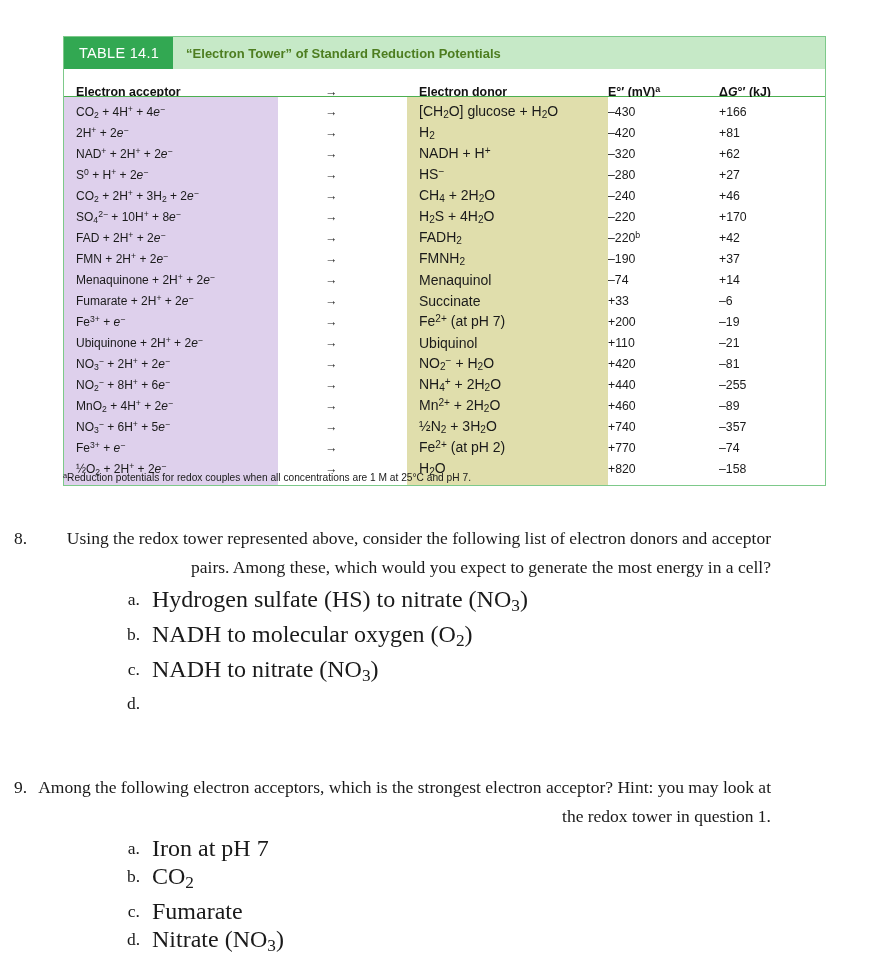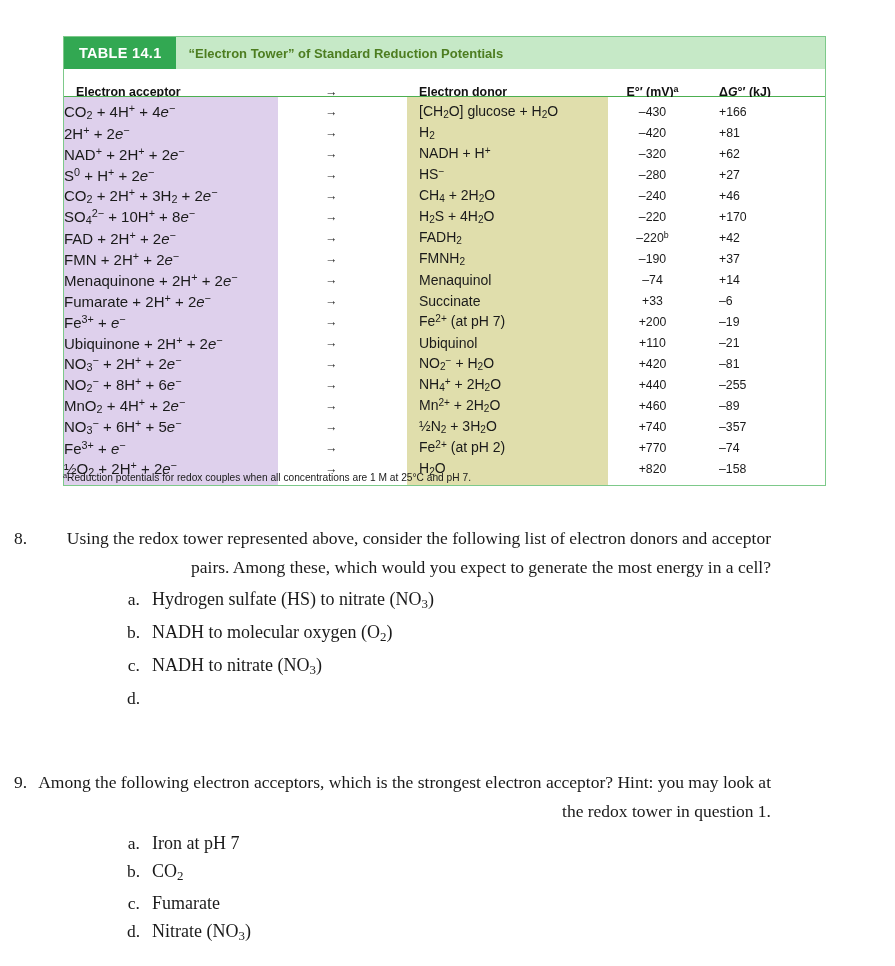--- a/index.html
+++ b/index.html
@@ -26,21 +26,21 @@
 
   .tbl-titlebar {
     display: flex;
     align-items: stretch;
     background: #c6e9c7;
     height: 32px;
   }
   .tbl-number {
     background: #32a852;
     color: #ffffff;
-    font-weight: bold;
+    font-weight: normal;
     font-size: 14.5px;
     letter-spacing: .3px;
     display: flex;
     align-items: center;
     padding: 0 14px 0 15px;
     white-space: nowrap;
   }
   .tbl-title {
     color: #4d7d20;
     font-weight: bold;
@@ -79,24 +79,24 @@
 
   .row {
     display: flex;
     align-items: center;
     height: 21px;
     position: relative;
     z-index: 1;
   }
 
   
-  .c-acceptor { width: 214px; font-size: 15px; }
+  .c-acceptor { width: 214px; padding-left: 12px; font-size: 12px; }
   .c-arrow    { width: 129px; text-align: left; padding-left: 47px; font-size: 12.3px; }
   .c-donor    { width: 201px; padding-left: 12px; font-size: 14px; }
-  .c-e        { width: 111px; text-align: center; padding-right: 22px; font-size: 12.3px; }
+  .c-e        { width: 111px; text-align: left; padding-right: 22px; font-size: 12.3px; }
   .c-g        { width: 106px; padding-right: 17px; font-size: 12.3px; }
 
   .tbl-head .c-acceptor { padding-left: 12px; }
   .tbl-head .c-arrow    { padding-left: 47px; }
   .tbl-head .c-donor    { padding-left: 12px; }
 
   .spacer-top { height: 4px; position: relative; z-index: 1; }
   .spacer-bot { height: 6px; position: relative; z-index: 1; }
 
   sub { font-size: .72em; vertical-align: -0.22em; }
@@ -152,21 +152,21 @@
   }
   .opt-letter {
     width: 152px;
     text-align: right;
     padding-right: 12px;
     font-size: 17.5px;
     line-height: 28px;
     flex: none;
   }
   .opt-text {
-    font-size: 18px;
+    font-size: 24px;
     line-height: 28px;
     text-align: center;
   }
   .gap { height: 56px; }
 </style>
 </head>
 <body>
 
 <div class="table-wrap">
 

